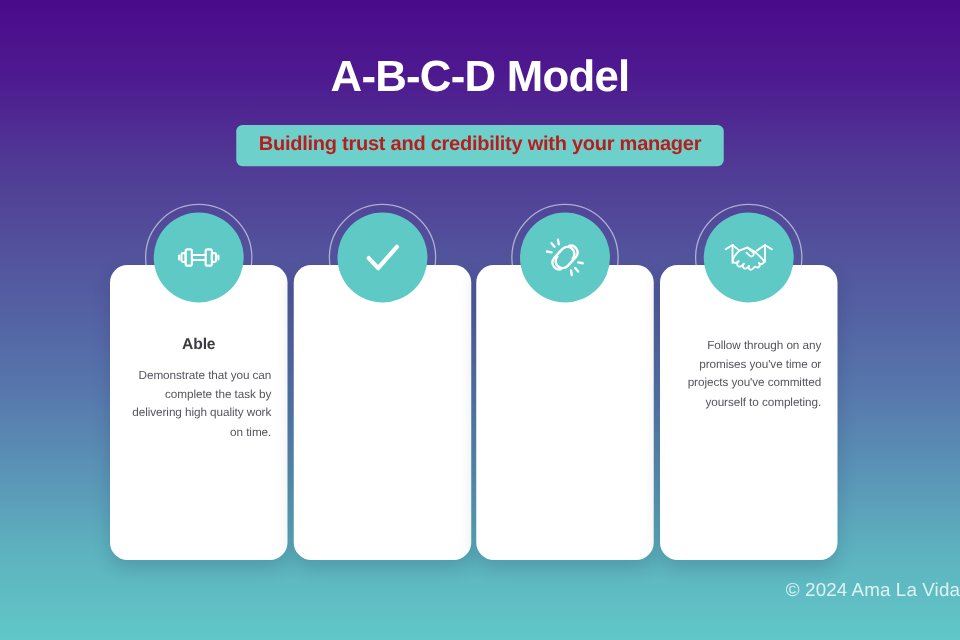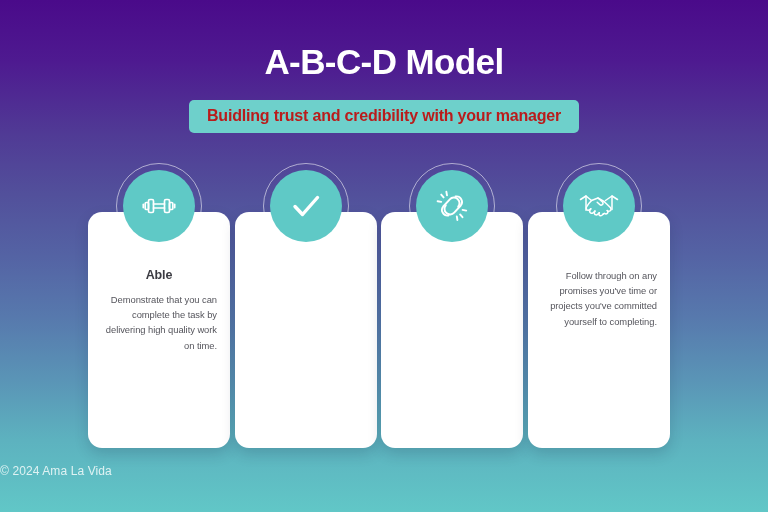--- a/index.html
+++ b/index.html
@@ -105,23 +105,23 @@
     line-height:1.62;
     text-align:right;
     letter-spacing:-0.05px;
   }
 
   
   .footer {
     position:absolute;
     left:0; right:0;
     top:464px;
-    text-align:left;
+    text-align:right;
     color:#eaf7f7;
-    font-size:12px;
+    font-size:15px;
     letter-spacing:0.1px;
     opacity:0.92;
   }
 </style>
 </head>
 <body>
 
 <div class="header">
   <div class="title">A-B-C-D Model</div>
   <div class="badge-wrap">

